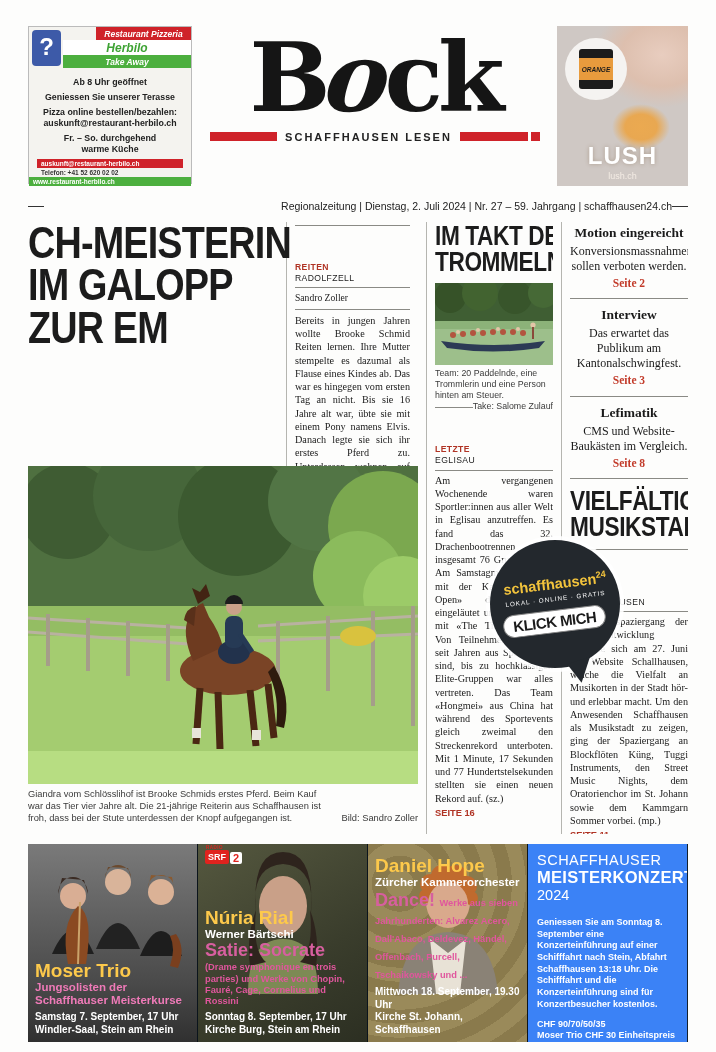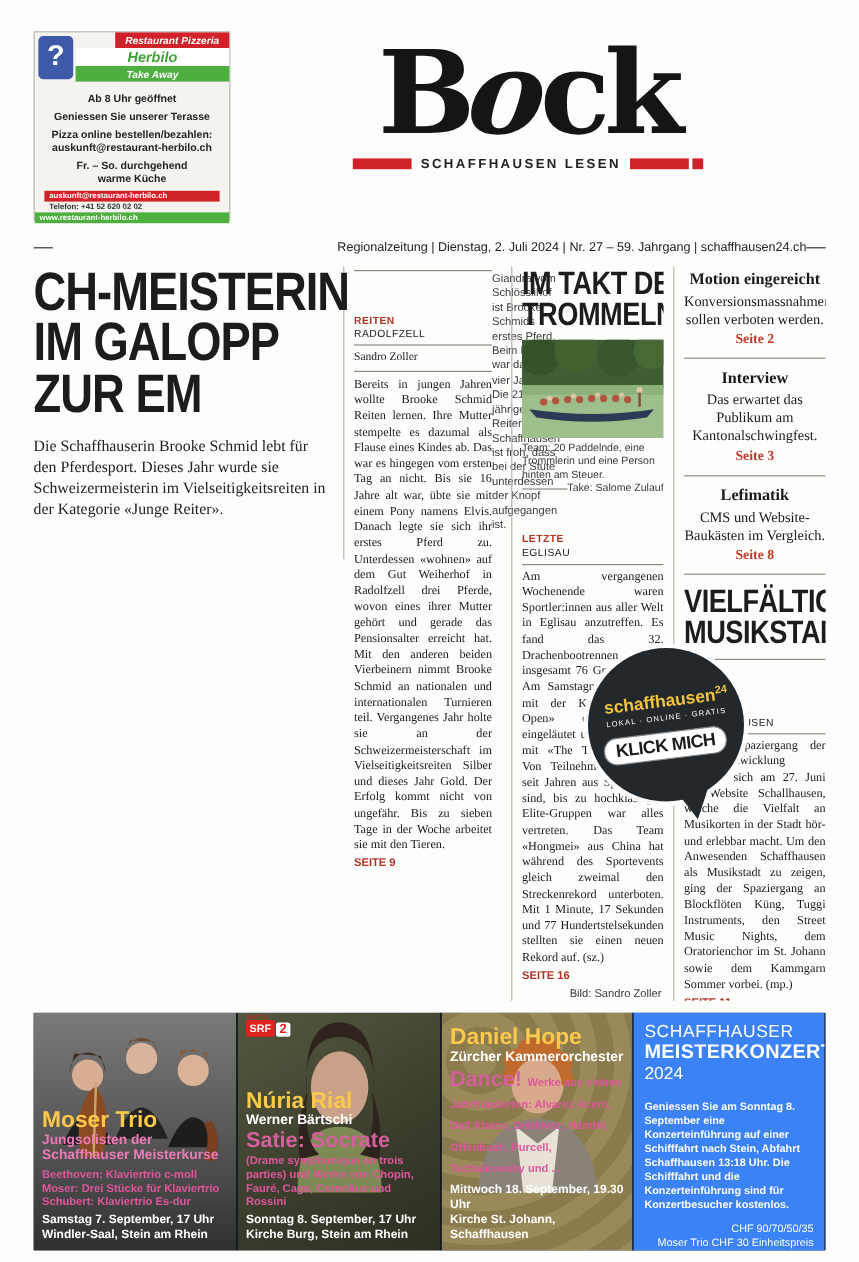--- a/index.html
+++ b/index.html
@@ -25,21 +25,21 @@
   .hb-body p { margin:4px 2px; }
   .hb-foot { font-size:6.5px; font-weight:bold; }
   .hb-foot .f-red { background:#cf2229; color:#fff; padding:1px 4px; margin:0 8px; }
   .hb-foot .f-white { color:#333; padding:1px 4px; margin:0 8px; }
   .hb-foot .f-green { background:#4caf3e; color:#fff; padding:1px 4px; display:block; }
 
   
   .masthead { flex:1; text-align:center; padding-top:2px; }
   .logo { font-family:"DejaVu Serif", serif; font-weight:bold; font-size:96px; line-height:1.05; letter-spacing:-5px; color:#151515; }
   .logo .o-glyph { display:inline-block; font-style:italic; transform:skewX(-6deg); }
-  .tagline-row { display:flex; align-items:center; width:292px; margin:2px auto 0; }
+  .tagline-row { display:flex; align-items:center; width:330px; margin:2px auto 0; }
   .tagline-row .bar { height:9px; background:#cf2229; flex:1; }
   .tagline-row .sq { width:9px; height:9px; background:#cf2229; margin-left:3px; }
   .tagline { font-family:"Liberation Sans", sans-serif; font-size:11px; font-weight:bold; letter-spacing:2px; color:#222; padding:0 8px; white-space:nowrap; }
 
   
   .lush { width:131px; height:160px; position:relative; overflow:hidden; background:
           radial-gradient(90px 70px at 80% 18%, #e8cdbf 0%, #ddbfae 45%, #cfc8c4 75%),
           radial-gradient(70px 60px at 70% 60%, #e8a84d 0%, rgba(232,168,77,0) 70%),
           linear-gradient(165deg, #d9d4d0 0%, #cdbeb4 40%, #c2ad9e 70%, #b7a194 100%); }
   .lush-smear { position:absolute; right:18px; top:78px; width:58px; height:46px; border-radius:50%;
@@ -54,21 +54,21 @@
   .lush-url { position:absolute; bottom:5px; width:100%; text-align:center; color:#f4ece4;
           font-family:"Liberation Sans", sans-serif; font-size:9px; }
 
   
   .dateline-row { display:flex; align-items:center; margin-top:8px; height:16px; }
   .dateline-row .tick { width:16px; height:1px; background:#333; }
   .dateline { flex:1; text-align:right; font-family:"Liberation Sans", sans-serif; font-size:10.5px; color:#222; }
 
   
   .content { position:relative; display:flex; margin-top:8px; height:612px; }
-  .region-left { width:390px; display:flex; flex-direction:row; }
+  .region-left { width:390px; display:flex; flex-direction:column; }
   .left-top { display:flex; height:244px; }
   .headline-block { width:258px; padding-right:8px; }
   .hl { font-family:"Liberation Sans", sans-serif; font-weight:900; font-size:45px; line-height:.94;
         letter-spacing:-1px; white-space:nowrap; transform:scaleX(.84); transform-origin:left; color:#1c1c1c; }
   .lead { margin-top:14px; font-size:13.2px; line-height:1.32; color:#222; }
 
   .col { font-size:10.2px; line-height:1.3; }
   .col .body { text-align:justify; }
   .col3 { width:124px; padding-left:8px; border-left:1px solid #b5b5b0; }
   .vcol { width:127px; padding-left:8px; margin-left:8px; border-left:1px solid #b5b5b0; overflow:hidden; }
@@ -126,21 +126,21 @@
   .c-when { font-size:10px; font-weight:bold; color:#fff; line-height:1.25; margin-top:4px; }
   .srf { position:absolute; left:7px; top:6px; display:flex; align-items:flex-end; }
   .srf .srf-radio { position:absolute; top:-5px; left:1px; font-size:4.5px; color:#e0231e; font-weight:bold; letter-spacing:.5px; }
   .srf .srf-box { background:#e0231e; color:#fff; font-weight:900; font-size:9px; padding:2px 3px; border-radius:2px; }
   .srf .srf-2 { background:#fff; color:#e0231e; font-weight:900; font-size:11px; padding:0 3px; margin-left:1px; border-radius:2px; }
 
   .p4 .mk-h1 { font-size:14.5px; letter-spacing:.5px; }
   .p4 .mk-h2 { font-size:16.5px; font-weight:900; letter-spacing:.3px; }
   .p4 .mk-h3 { font-size:14.5px; }
   .p4 .mk-body { font-size:9px; font-weight:bold; line-height:1.3; margin-top:14px; }
-  .p4 .mk-price { font-size:9px; font-weight:normal; line-height:1.3; margin-top:8px;text-align:right; }
+  .p4 .mk-price { font-size:9px; font-weight:bold; line-height:1.3; margin-top:8px; }
 
   svg { display:block; }
 </style>
 </head>
 <body>
 
 <div class="page">
   <div class="inner">
 
     <div class="top-row">
@@ -170,37 +170,46 @@
       <div class="masthead">
         <div class="logo"><span>B</span><span class="o-glyph">o</span><span>ck</span></div>
         <div class="tagline-row">
           <span class="bar"></span>
           <span class="tagline">SCHAFFHAUSEN LESEN</span>
           <span class="bar"></span>
           <span class="sq"></span>
         </div>
       </div>
 
+      <div class="lush">
+        <div class="lush-smear"></div>
+        <div class="lush-inset">
+          <div class="lush-jar">
+              <span>ORANGE</span>
+            </div>
+        </div>
+        <div class="lush-brand">LUSH</div>
+        <div class="lush-url">lush.ch</div>
+      </div>
     </div>
 
     <div class="dateline-row">
       <span class="tick"></span>
       <span class="dateline">Regionalzeitung | Dienstag, 2. Juli 2024 | Nr. 27 – 59. Jahrgang | schaffhausen24.ch</span>
       <span class="tick"></span>
     </div>
 
     <div class="content">
 
       <div class="region-left">
         <div class="left-top">
           <div class="headline-block">
             <div class="hl">CH-MEISTERIN</div>
             <div class="hl">IM GALOPP</div>
             <div class="hl">ZUR EM</div>
-            <p class="lead">Die Schaffhauserin Brooke Schmid lebt für den Pferdesport. Dieses Jahr wurde sie Schweizermeisterin im Vielseitigkeitsreiten in der Kategorie «Junge Reiter».</p>
           </div>
 
           <div class="col col3">
             <hr class="rule">
             <div class="kicker">REITEN</div>
             <div class="kicker-loc">RADOLFZELL</div>
             <hr class="rule">
             <div class="byline">Sandro Zoller</div>
             <hr class="rule">
             <p class="body" style="margin-top:4px">Bereits in jungen Jahren wollte Brooke Schmid Reiten lernen. Ihre Mutter stempelte es dazumal als Flause eines Kindes ab. Das war es hingegen vom ersten Tag an nicht. Bis sie 16 Jahre alt war, übte sie mit einem Pony namens Elvis. Danach legte sie sich ihr erstes Pferd zu. Unterdessen «wohnen» auf dem Gut Weiherhof in Radolfzell drei Pferde, wovon eines ihrer Mutter gehört und gerade das Pensionsalter erreicht hat. Mit den anderen beiden Vierbeinern nimmt Brooke Schmid an nationalen und internationalen Turnieren teil. Vergangenes Jahr holte sie an der Schweizermeisterschaft im Vielseitigkeitsreiten Silber und dieses Jahr Gold. Der Erfolg kommt nicht von ungefähr. Bis zu sieben Tage in der Woche arbeitet sie mit den Tieren.</p>
@@ -395,25 +404,20 @@
             <line x1="52" y1="58" x2="50" y2="120" stroke="#caa36b" stroke-width="2"></line>
             <path d="M148 90 q10 14 2 34 l-8 -2 q6 -18 0 -30 z" fill="#7a3f1e"></path>
           </svg>
         </div>
         <div class="overlay">
           <div class="c-title">Moser Trio</div>
           <div class="c-sub">
             <div>Jungsolisten der</div>
             <div>Schaffhauser Meisterkurse</div>
           </div>
-          <div class="c-prog">
-            <div>Beethoven: Klaviertrio c-moll</div>
-            <div>Moser: Drei Stücke für Klaviertrio</div>
-            <div>Schubert: Klaviertrio Es-dur</div>
-          </div>
           <div class="c-when">
             <div>Samstag 7. September, 17 Uhr</div>
             <div>Windler-Saal, Stein am Rhein</div>
           </div>
         </div>
       </div>
 
       <div class="panel p2">
         <div class="photo" style="background:linear-gradient(150deg,#55583f,#3a3d2c 60%,#2c2f22);">
           <svg width="170" height="150" viewBox="0 0 170 150">

